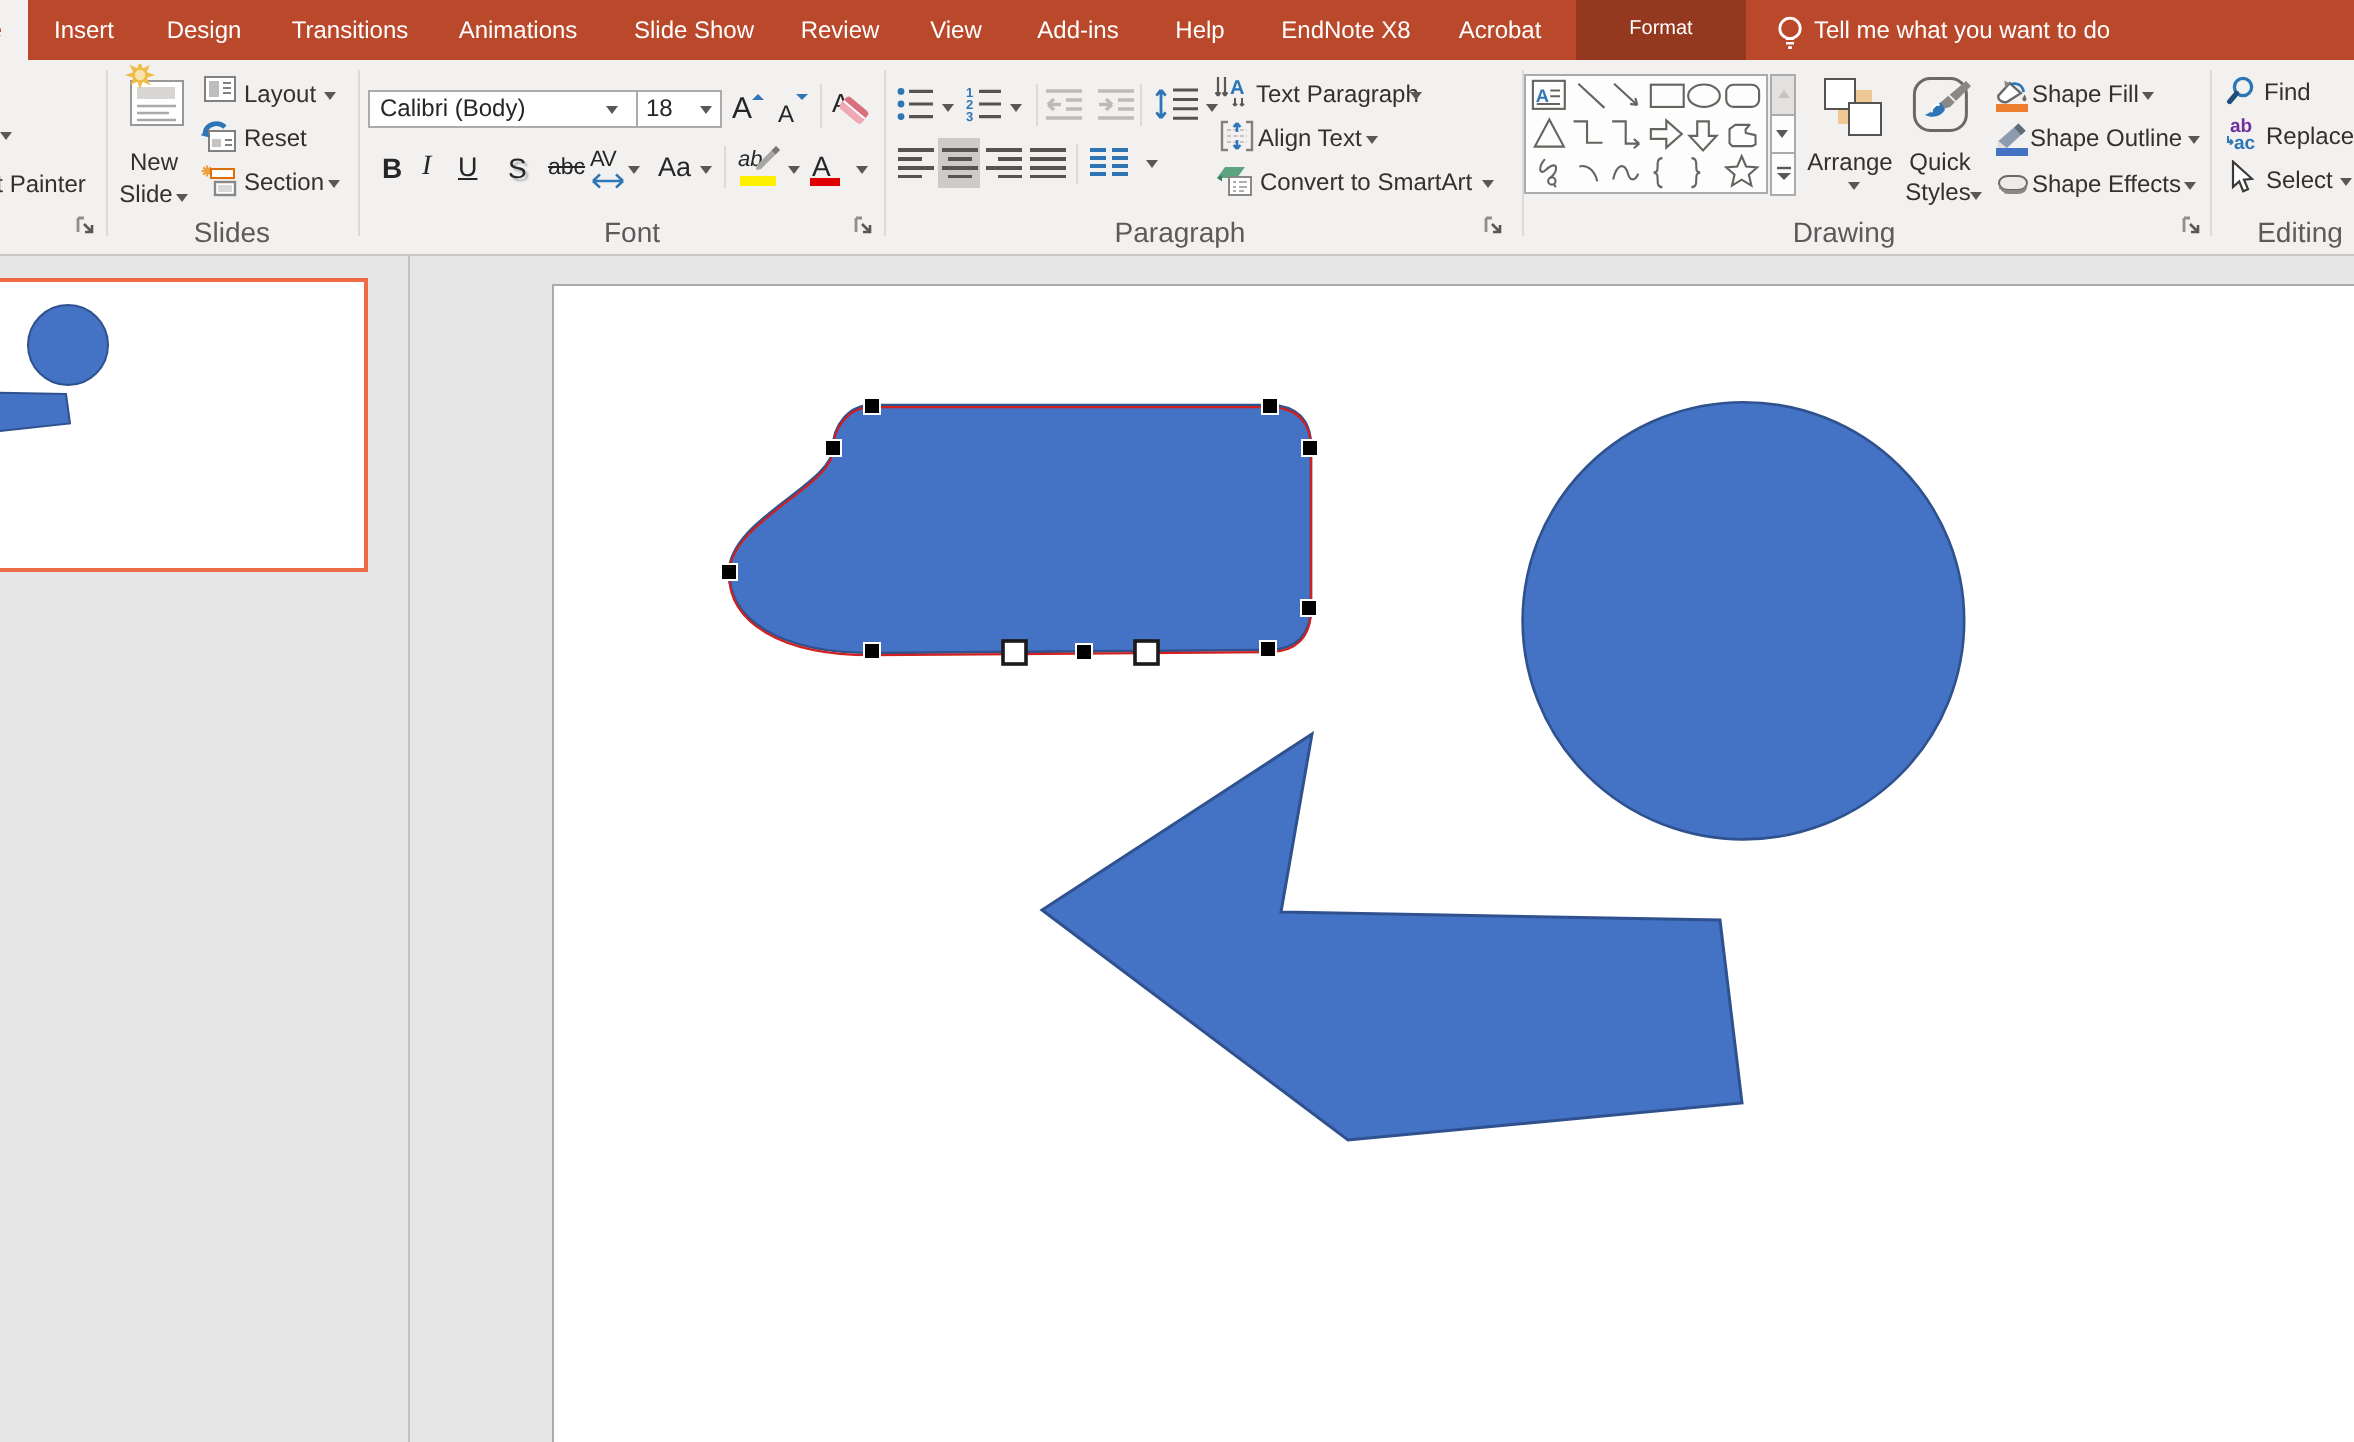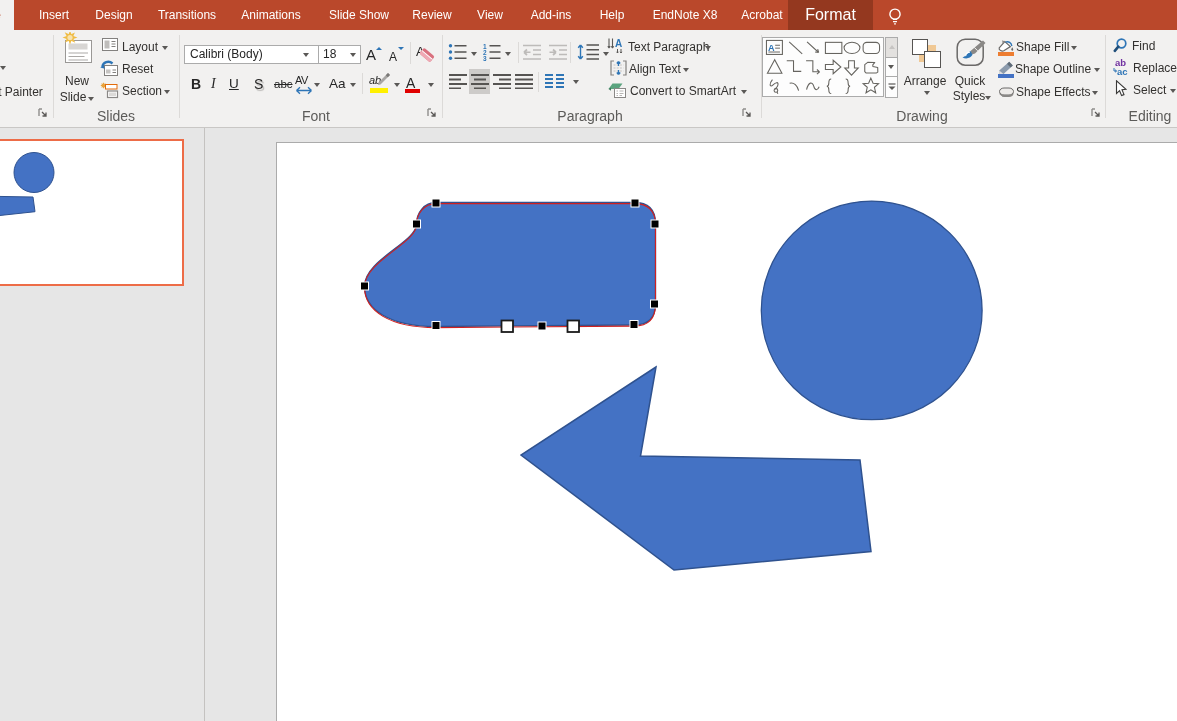--- a/index.html
+++ b/index.html
@@ -1,25 +1,25 @@
 <!DOCTYPE html>
 <html><head>
 <meta charset="utf-8">
 <style>
   * { margin:0; padding:0; box-sizing:border-box; }
   html,body { width:1177px; height:721px; overflow:hidden; }
   body { font-family:"Liberation Sans", sans-serif; position:relative; background:#E6E6E6; }
   .abs { position:absolute; }
   
   #tabbar { left:0; top:0; width:1177px; height:30px; background:#BA482B; }
-  .tab { position:absolute; top:0; height:30px; line-height:30px; color:#fff; font-size:12px; transform:translateX(-50%); white-space:nowrap;margin-left:12px; }
+  .tab { position:absolute; top:0; height:30px; line-height:30px; color:#fff; font-size:12px; transform:translateX(-50%); white-space:nowrap; }
   #hometab { position:absolute; left:0; top:0; width:14px; height:30px; background:#F2F1F0; overflow:hidden; }
   #hometab span { position:absolute; left:-31px; top:0; line-height:30px; font-size:12px; color:#BA482B; }
   #formattab { position:absolute; left:788px; top:0; width:85px; height:30px; background:#94381F; }
-  #formattab span { position:absolute; left:50%; transform:translateX(-50%); line-height:30px; font-size:16px; color:#fff; }
+  #formattab span { position:absolute; left:50%; transform:translateX(-50%); line-height:30px; font-size:10px; color:#fff; }
   
   #ribbon { left:0; top:30px; width:1177px; height:98px; background:#F2F1F0; border-bottom:1px solid #C9C7C5; }
   .vsep { position:absolute; top:5px; height:83px; width:1px; background:#DCDAD8; }
   .glabel { position:absolute; top:78px; font-size:14px; color:#5C5B59; transform:translateX(-50%); white-space:nowrap; }
   .btxt { position:absolute; font-size:12px; color:#33312F; white-space:nowrap; }
   .car { position:absolute; width:0; height:0; border-left:3.5px solid transparent; border-right:3.5px solid transparent; border-top:4px solid #5A5856; }
   .combo { position:absolute; background:#fff; border:1px solid #ABABAB; font-size:12px; color:#262626; }
   
   #panel { left:0; top:128px; width:205px; height:593px; background:#E6E6E6; border-right:1px solid #C4C2C0; }
   #thumb { left:0; top:139px; width:184px; height:147px; background:#fff; border:2.5px solid #ED6C47; border-left:none; }
@@ -328,20 +328,21 @@
   <span class="tab" style="left:600px">Help</span>
   <span class="tab" style="left:673px">EndNote X8</span>
   <span class="tab" style="left:750px">Acrobat</span>
   <div id="formattab">
       <span>Format</span>
     </div>
   <svg style="position:absolute;left:888px;top:7px" width="16" height="18" viewBox="0 0 16 18">
     <circle cx="7" cy="7.2" r="5.1" fill="none" stroke="#fff" stroke-width="1.4"></circle>
     <path d="M5 12.4 L9 12.4 M5 14.6 L9 14.6 M6.1 16.8 L7.9 16.8" stroke="#fff" stroke-width="1.3" fill="none"></path>
   </svg>
+  <span class="tab" style="left:981px">Tell me what you want to do</span>
 </div>
 
 <div class="abs" id="panel"></div>
 <div class="abs" id="thumb">
   <svg width="181" height="141" viewBox="0 0 181 141">
     <circle cx="34" cy="31.5" r="20" fill="#4472C4" stroke="#2F528F"></circle>
     <polygon points="-2,55.4 33,56 35,70.7 -2,74.7" fill="#4472C4" stroke="#2F528F"></polygon>
   </svg>
 </div>
 <div class="abs" id="surround"></div>

